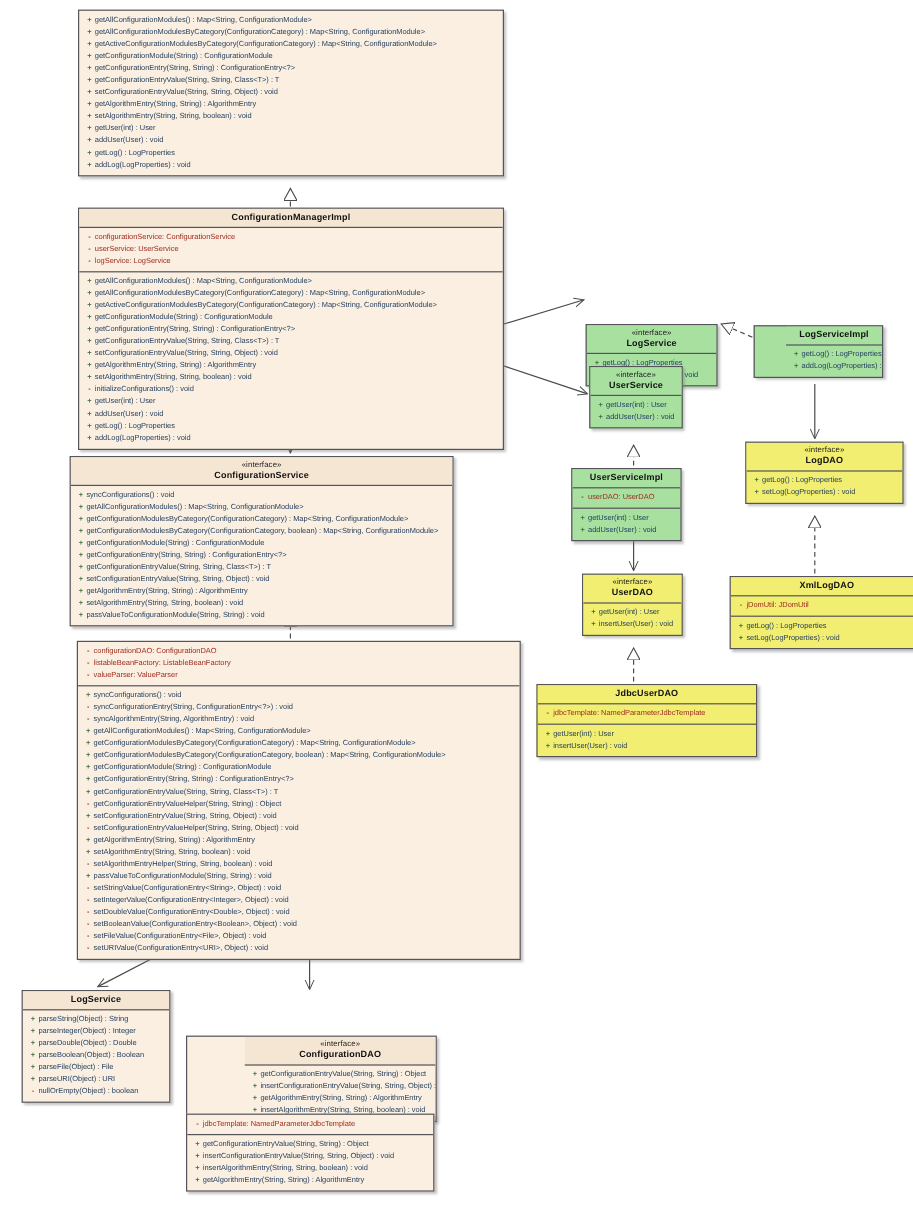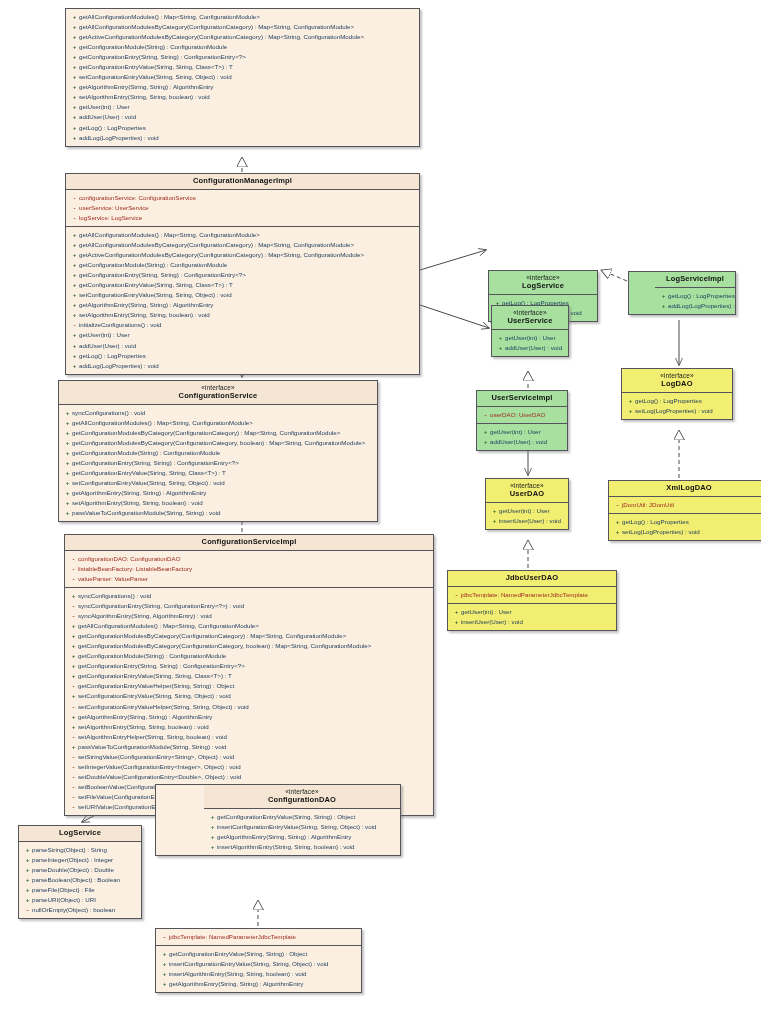--- a/index.html
+++ b/index.html
@@ -215,23 +215,20 @@
           <div class="member"><span class="vis">+</span><span>getConfigurationModule(String) : ConfigurationModule</span></div>
           <div class="member"><span class="vis">+</span><span>getConfigurationEntry(String, String) : ConfigurationEntry&lt;?&gt;</span></div>
           <div class="member"><span class="vis">+</span><span>getConfigurationEntryValue(String, String, Class&lt;T&gt;) : T</span></div>
           <div class="member"><span class="vis">+</span><span>setConfigurationEntryValue(String, String, Object) : void</span></div>
           <div class="member"><span class="vis">+</span><span>getAlgorithmEntry(String, String) : AlgorithmEntry</span></div>
           <div class="member"><span class="vis">+</span><span>setAlgorithmEntry(String, String, boolean) : void</span></div>
           <div class="member"><span class="vis">+</span><span>passValueToConfigurationModule(String, String) : void</span></div>
         </div>
       </div>
       <div class="uml-class beige" style="left: 64px; top: 534px; width: 370px;">
-        <div class="cls-header">
-          <span class="cls-name">ConfigurationServiceImpl</span>
-        </div>
         <div class="cls-compartment">
           <div class="member attr"><span class="vis">-</span><span>configurationDAO:  ConfigurationDAO</span></div>
           <div class="member attr"><span class="vis">-</span><span>listableBeanFactory:  ListableBeanFactory</span></div>
           <div class="member attr"><span class="vis">-</span><span>valueParser:  ValueParser</span></div>
         </div>
         <div class="cls-compartment last">
           <div class="member"><span class="vis">+</span><span>syncConfigurations() : void</span></div>
           <div class="member priv-op"><span class="vis">-</span><span>syncConfigurationEntry(String, ConfigurationEntry&lt;?&gt;) : void</span></div>
           <div class="member priv-op"><span class="vis">-</span><span>syncAlgorithmEntry(String, AlgorithmEntry) : void</span></div>
           <div class="member"><span class="vis">+</span><span>getAllConfigurationModules() : Map&lt;String, ConfigurationModule&gt;</span></div>
@@ -289,21 +286,21 @@
           <span class="cls-name">UserServiceImpl</span>
         </div>
         <div class="cls-compartment">
           <div class="member attr"><span class="vis">-</span><span>userDAO:  UserDAO</span></div>
         </div>
         <div class="cls-compartment last">
           <div class="member"><span class="vis">+</span><span>getUser(int) : User</span></div>
           <div class="member"><span class="vis">+</span><span>addUser(User) : void</span></div>
         </div>
       </div>
-      <div class="uml-class yellow" style="left: 621px; top: 368px; width: 112px;">
+      <div class="uml-class yellow" style="left: 621px; top: 368px; width: 132px;">
         <div class="cls-header">
           <span class="stereotype">«interface»</span>
           <span class="cls-name">LogDAO</span>
         </div>
         <div class="cls-compartment last">
           <div class="member"><span class="vis">+</span><span>getLog() : LogProperties</span></div>
           <div class="member"><span class="vis">+</span><span>setLog(LogProperties) : void</span></div>
         </div>
       </div>
       <div class="uml-class yellow" style="left: 485px; top: 478px; width: 84px;">
@@ -321,21 +318,21 @@
           <span class="cls-name">XmlLogDAO</span>
         </div>
         <div class="cls-compartment">
           <div class="member attr"><span class="vis">-</span><span>jDomUtil:  JDomUtil</span></div>
         </div>
         <div class="cls-compartment last">
           <div class="member"><span class="vis">+</span><span>getLog() : LogProperties</span></div>
           <div class="member"><span class="vis">+</span><span>setLog(LogProperties) : void</span></div>
         </div>
       </div>
-      <div class="uml-class yellow" style="left: 447px; top: 570px; width: 170px;">
+      <div class="uml-class yellow" style="left: 447px; top: 570px; width: 184px;">
         <div class="cls-header">
           <span class="cls-name">JdbcUserDAO</span>
         </div>
         <div class="cls-compartment">
           <div class="member attr"><span class="vis">-</span><span>jdbcTemplate:  NamedParameterJdbcTemplate</span></div>
         </div>
         <div class="cls-compartment last">
           <div class="member"><span class="vis">+</span><span>getUser(int) : User</span></div>
           <div class="member"><span class="vis">+</span><span>insertUser(User) : void</span></div>
         </div>
@@ -347,21 +344,21 @@
         <div class="cls-compartment last">
           <div class="member"><span class="vis">+</span><span>parseString(Object) : String</span></div>
           <div class="member"><span class="vis">+</span><span>parseInteger(Object) : Integer</span></div>
           <div class="member"><span class="vis">+</span><span>parseDouble(Object) : Double</span></div>
           <div class="member"><span class="vis">+</span><span>parseBoolean(Object) : Boolean</span></div>
           <div class="member"><span class="vis">+</span><span>parseFile(Object) : File</span></div>
           <div class="member"><span class="vis">+</span><span>parseURI(Object) : URI</span></div>
           <div class="member priv-op"><span class="vis">-</span><span>nullOrEmpty(Object) : boolean</span></div>
         </div>
       </div>
-      <div class="uml-class beige" style="left: 155px; top: 784px; width: 246px; padding-left: 48px;">
+      <div class="uml-class beige" style="left: 155px; top: 863px; width: 209px; padding-left: 48px;">
         <div class="cls-header">
           <span class="stereotype">«interface»</span>
           <span class="cls-name">ConfigurationDAO</span>
         </div>
         <div class="cls-compartment last">
           <div class="member"><span class="vis">+</span><span>getConfigurationEntryValue(String, String) : Object</span></div>
           <div class="member"><span class="vis">+</span><span>insertConfigurationEntryValue(String, String, Object) : void</span></div>
           <div class="member"><span class="vis">+</span><span>getAlgorithmEntry(String, String) : AlgorithmEntry</span></div>
           <div class="member"><span class="vis">+</span><span>insertAlgorithmEntry(String, String, boolean) : void</span></div>
         </div>

